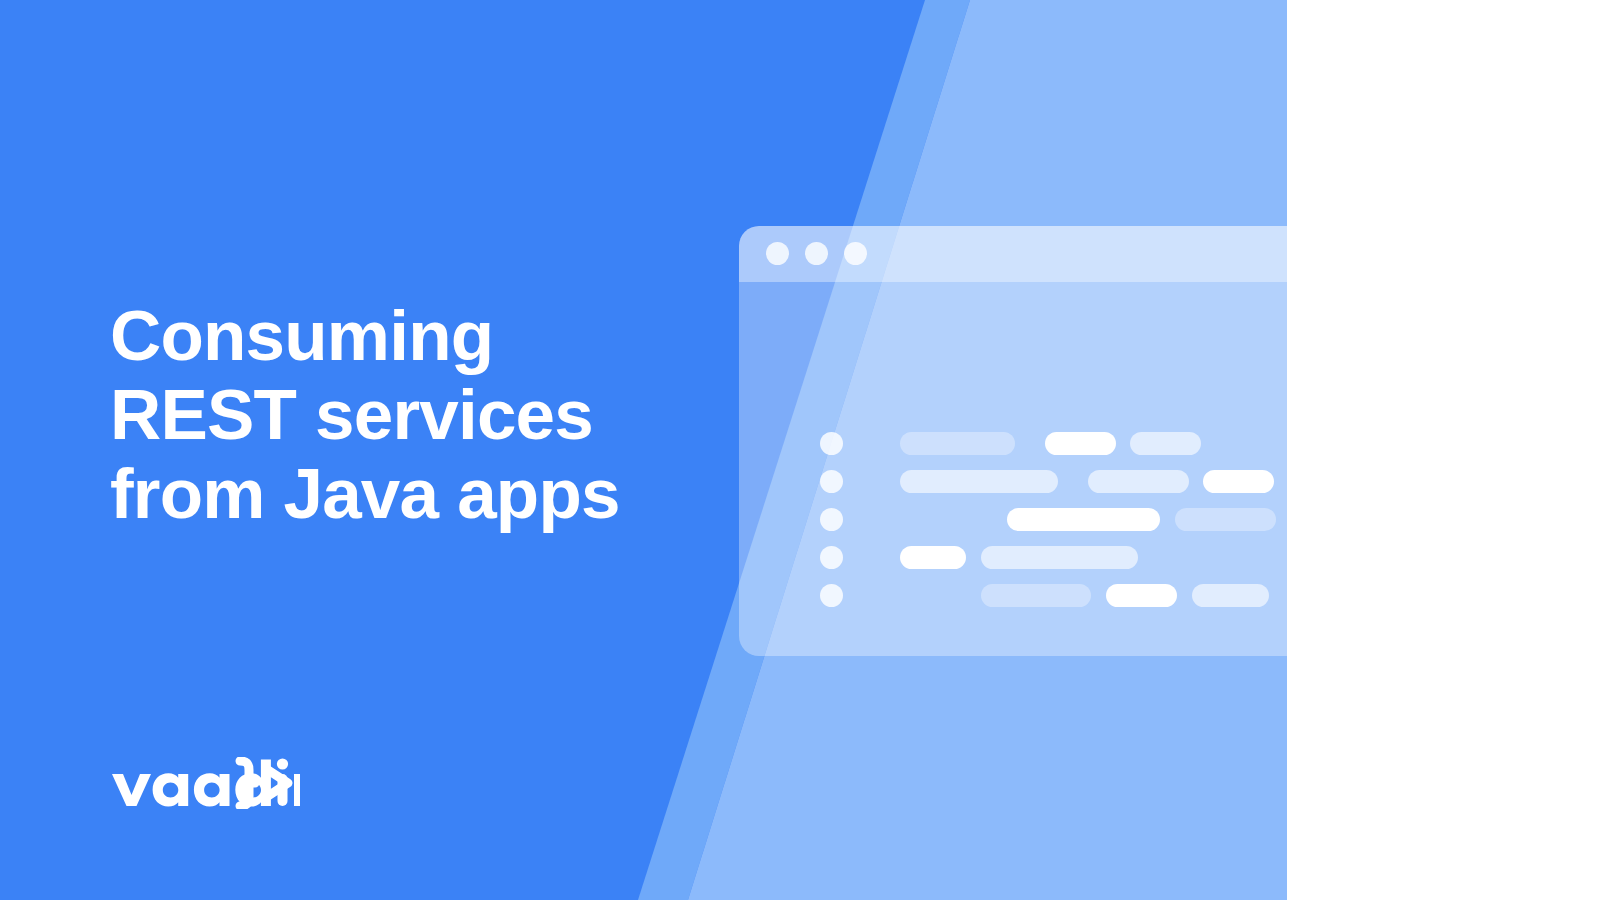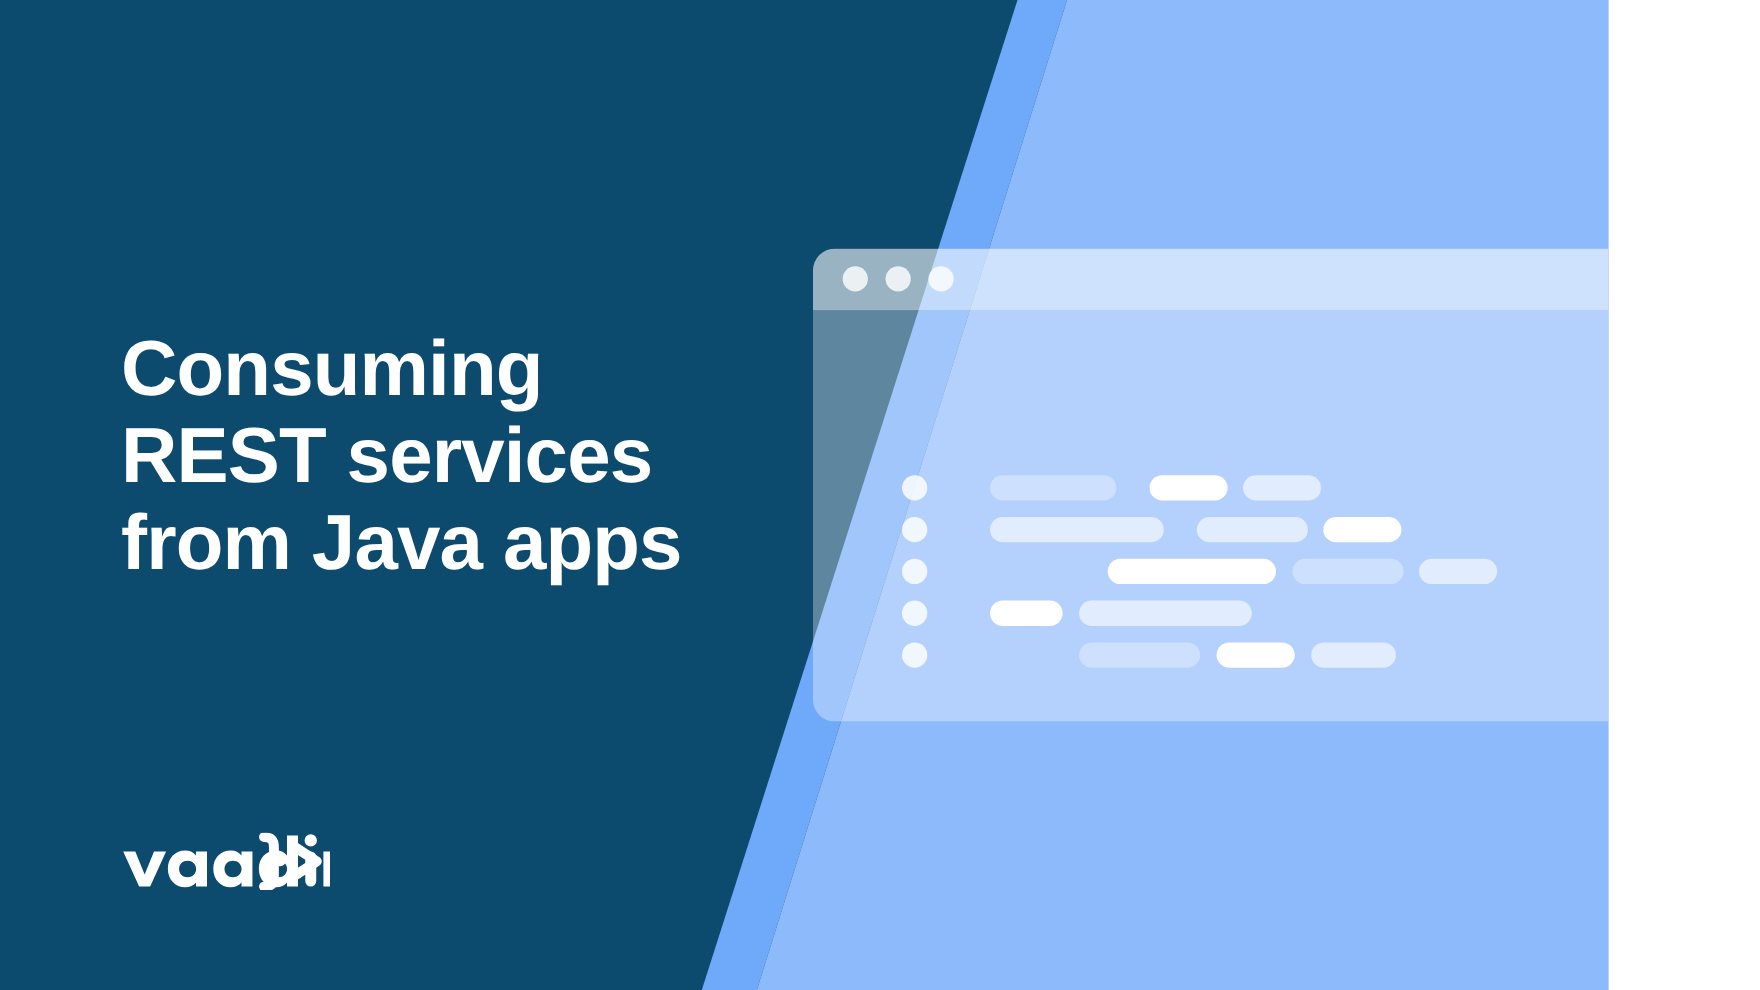--- a/index.html
+++ b/index.html
@@ -6,24 +6,24 @@
     margin: 0;
     padding: 0;
     background: #ffffff;
   }
   body {
     font-family: "Liberation Sans", sans-serif;
   }
 
   #stage {
     position: relative;
-    width: 1462px;
+    width: 1287px;
     height: 900px;
     overflow: hidden;
-    background: #0c4a6e;
+    background: #3b82f6;
   }
 
   
   .diag {
     position: absolute;
     top: 0;
     left: 0;
     width: 1600px;
     height: 900px;
     pointer-events: none;

